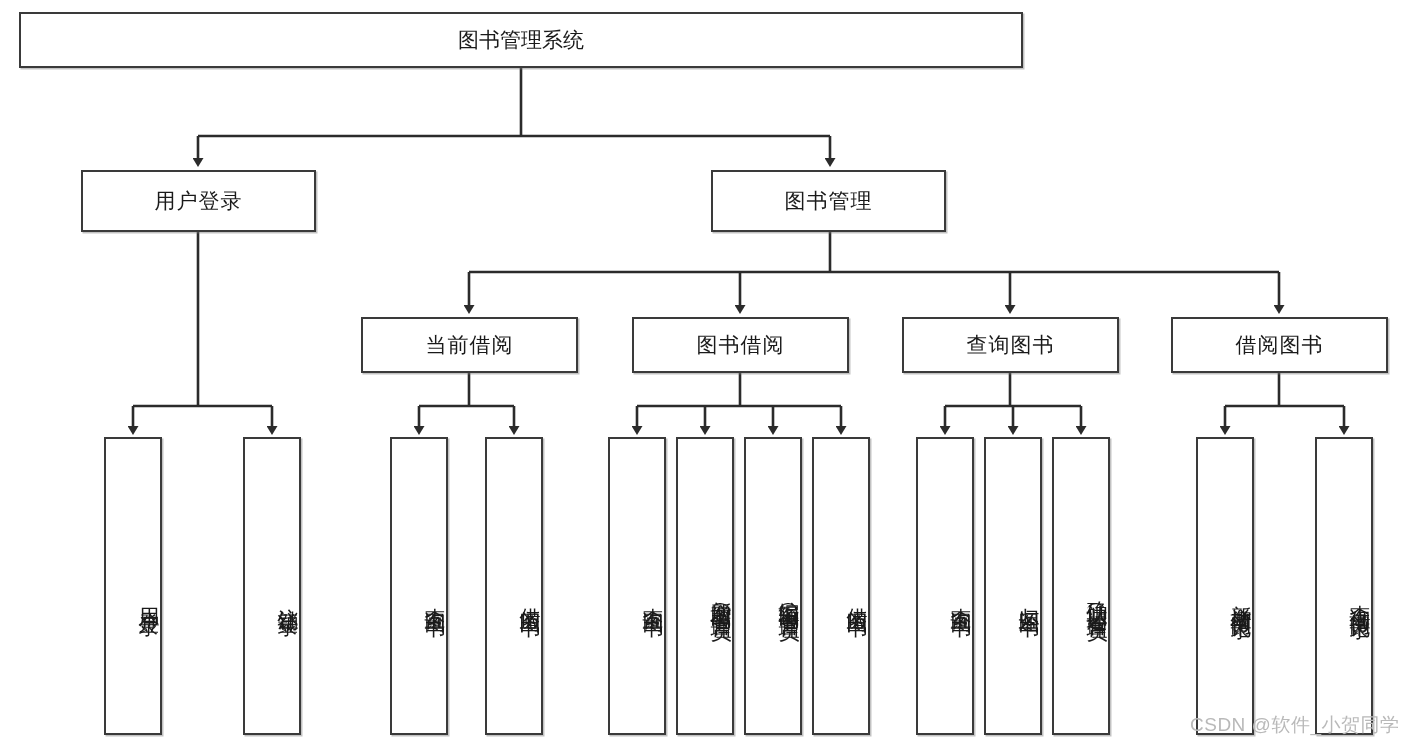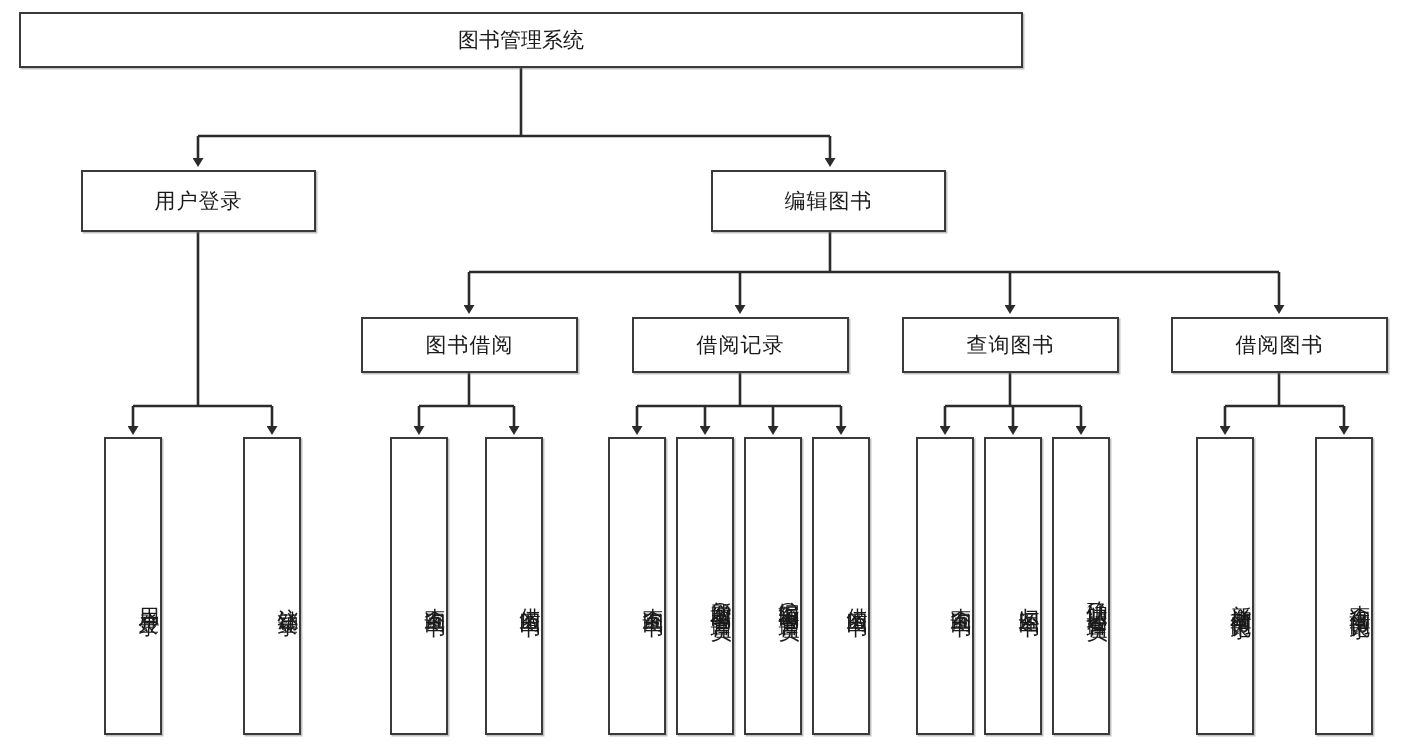--- a/index.html
+++ b/index.html
@@ -125,28 +125,28 @@
   </svg>
 
   <div class="node root" style="left:19px; top:12px; width:1004px; height:56px;">
     <span>图书管理系统</span>
   </div>
 
   <div class="node h" style="left:81px; top:170px; width:235px; height:62px;">
     <span>用户登录</span>
   </div>
   <div class="node h" style="left:711px; top:170px; width:235px; height:62px;">
-    <span>编辑图书</span>
+    <span>图书管理</span>
   </div>
 
   <div class="node h" style="left:361px; top:317px; width:217px; height:56px;">
-    <span>图书借阅</span>
+    <span>当前借阅</span>
   </div>
   <div class="node h" style="left:632px; top:317px; width:217px; height:56px;">
-    <span>借阅记录</span>
+    <span>图书借阅</span>
   </div>
   <div class="node h" style="left:902px; top:317px; width:217px; height:56px;">
     <span>查询图书</span>
   </div>
   <div class="node h" style="left:1171px; top:317px; width:217px; height:56px;">
     <span>借阅图书</span>
   </div>
 
   <div class="node v" style="left:104px; top:437px; width:58px; height:298px;">
     <span class="vtext">用户登录</span>
@@ -185,14 +185,15 @@
     <span class="vtext">确认归还（管理员）</span>
   </div>
 
   <div class="node v" style="left:1196px; top:437px; width:58px; height:298px;">
     <span class="vtext">新增借阅记录</span>
   </div>
   <div class="node v" style="left:1315px; top:437px; width:58px; height:298px;">
     <span class="vtext">查询借阅记录</span>
   </div>
 
+  <div class="watermark">CSDN @软件_小贺同学</div>
 
 </div>
 
 </body></html>

